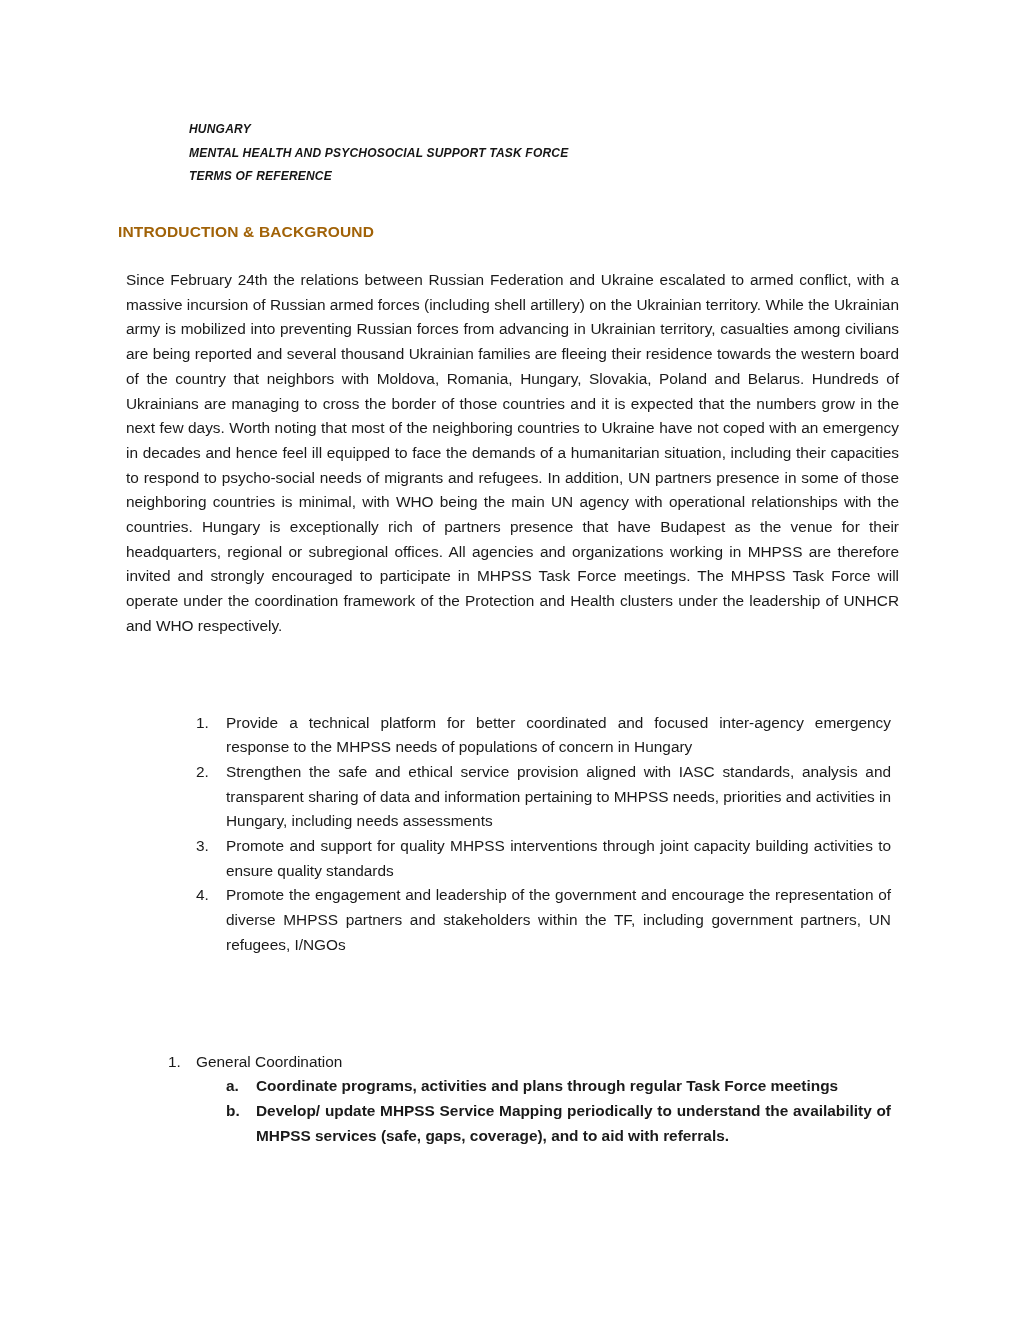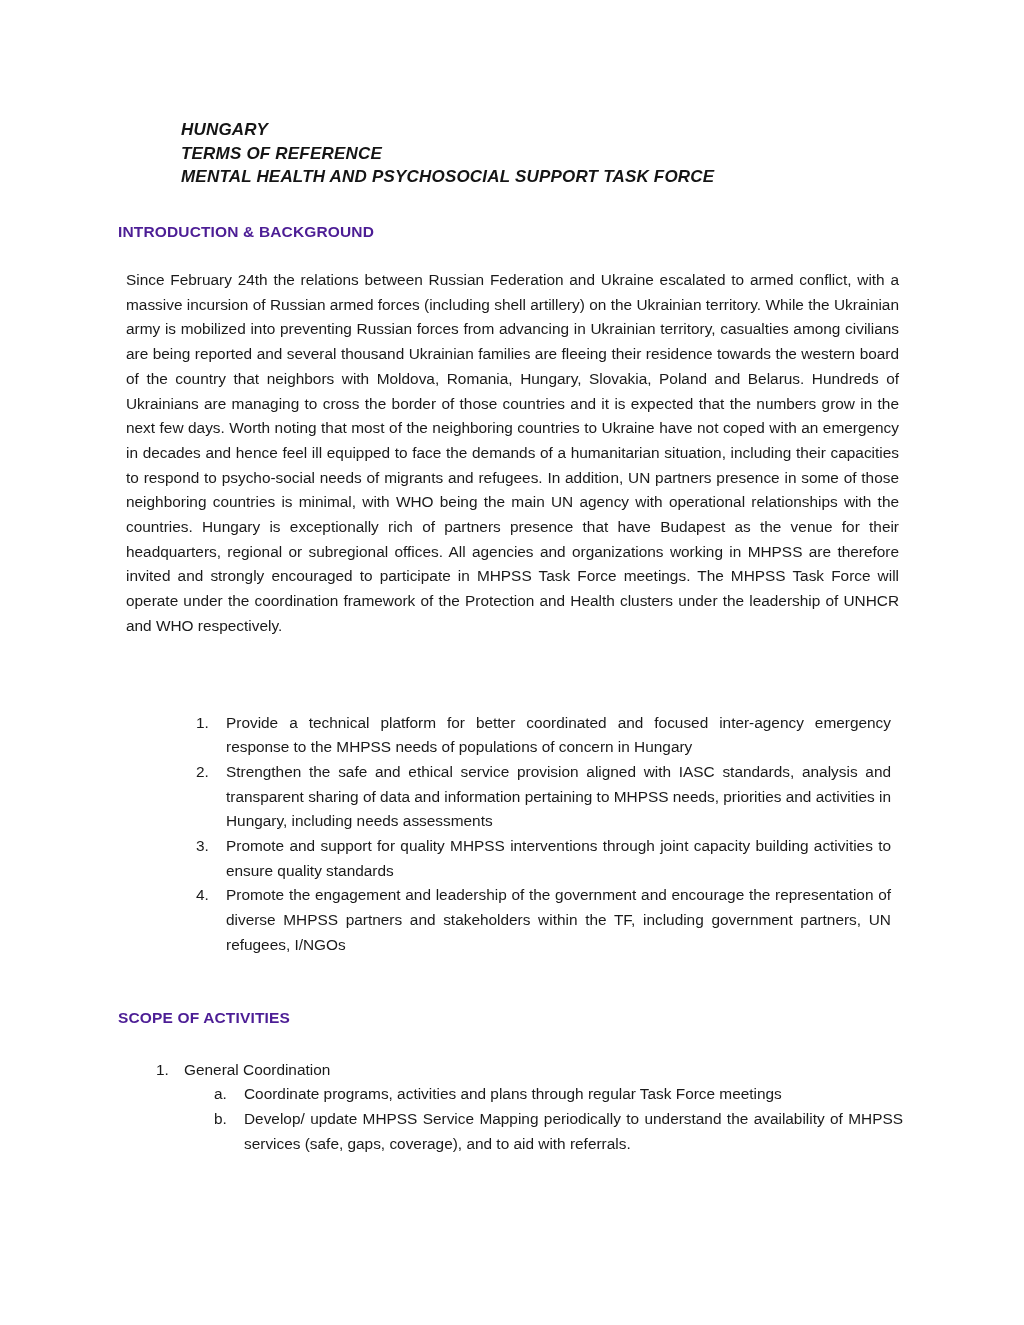--- a/index.html
+++ b/index.html
@@ -26,37 +26,38 @@
   
   .title-block {
     position: absolute;
     left: 181px;
     top: 118px;
     width: 700px;
   }
   .title-line {
     font-style: italic;
     font-weight: bold;
-    font-size: 17px;
+    font-size: 12px;
     letter-spacing: 0.2px;
     line-height: 23.5px;
     color: #151515;
     white-space: nowrap;
+    margin-left: 8px;
   }
 
   
   .content {
     position: absolute;
     left: 118px;
     top: 222px;
     width: 789px;
   }
 
   .section-heading {
-    color: #4c1d95;
+    color: #a16207;
     font-weight: bold;
     font-size: 15.5px;
     letter-spacing: 0.15px;
     line-height: 20px;
   }
 
   .gap-after-heading { height: 18px; }
 
   p.body-para {
     margin: 8px;
@@ -88,21 +89,21 @@
     content: counter(objnum) ".";
     position: absolute;
     left: 62px;
     width: 24px;
     text-align: left;
     font-size: 15.4px;
   }
 
   
   ol.scope {
-    margin: 4px;
+    margin: 16px;
     padding: 0;
     list-style: none;
     counter-reset: scopenum;
   }
   ol.scope > li {
     position: relative;
     counter-increment: scopenum;
     padding-left: 62px;
     font-size: 15.4px;
     line-height: 24.7px;
@@ -112,20 +113,21 @@
     position: absolute;
     left: 34px;
     width: 24px;
     font-size: 15.4px;
   }
   ol.subscope {
     margin: 0;
     padding: 0;
     list-style: none;
     counter-reset: subnum;
+    font-weight: bold;
   }
   ol.subscope > li {
     position: relative;
     counter-increment: subnum;
     padding-left: 60px;
     text-align: justify;
     text-justify: inter-word;
     font-size: 15.4px;
     line-height: 24.7px;
   }
@@ -142,43 +144,42 @@
   .spacer-md { height: 26px; }
   .spacer-lg { height: 34px; }
 </style>
 </head>
 <body>
 
 <div class="page">
 
   <div class="title-block">
     <div class="title-line">HUNGARY</div>
+    <div class="title-line">MENTAL HEALTH AND PSYCHOSOCIAL SUPPORT TASK FORCE</div>
     <div class="title-line">TERMS OF REFERENCE</div>
-    <div class="title-line">MENTAL HEALTH AND PSYCHOSOCIAL SUPPORT TASK FORCE</div>
   </div>
 
   <div class="content">
 
     <div class="section-heading">INTRODUCTION &amp; BACKGROUND</div>
     <div class="gap-after-heading"></div>
     <p class="body-para">Since February 24th the relations between Russian Federation and Ukraine escalated to armed conflict, with a massive incursion of Russian armed forces (including shell artillery) on the Ukrainian territory. While the Ukrainian army is mobilized into preventing Russian forces from advancing in Ukrainian territory, casualties among civilians are being reported and several thousand Ukrainian families are fleeing their residence towards the western board of the country that neighbors with Moldova, Romania, Hungary, Slovakia, Poland and Belarus. Hundreds of Ukrainians are managing to cross the border of those countries and it is expected that the numbers grow in the next few days. Worth noting that most of the neighboring countries to Ukraine have not coped with an emergency in decades and hence feel ill equipped to face the demands of a humanitarian situation, including their capacities to respond to psycho-social needs of migrants and refugees. In addition, UN partners presence in some of those neighboring countries is minimal, with WHO being the main UN agency with operational relationships with the countries. Hungary is exceptionally rich of partners presence that have Budapest as the venue for their headquarters, regional or subregional offices. All agencies and organizations working in MHPSS are therefore invited and strongly encouraged to participate in MHPSS Task Force meetings. The MHPSS Task Force will operate under the coordination framework of the Protection and Health clusters under the leadership of UNHCR and WHO respectively.</p>
 
     <div class="spacer-lg"></div>
 
     <div class="spacer-sm"></div>
     <ol class="objectives">
       <li>Provide a technical platform for better coordinated and focused inter-agency emergency response to the MHPSS needs of populations of concern in Hungary</li>
       <li>Strengthen the safe and ethical service provision aligned with IASC standards, analysis and transparent sharing of data and information pertaining to MHPSS needs, priorities and activities in Hungary, including needs assessments</li>
       <li>Promote and support for quality MHPSS interventions through joint capacity building activities to ensure quality standards</li>
       <li>Promote the engagement and leadership of the government and encourage the representation of diverse MHPSS partners and stakeholders within the TF, including government partners, UN refugees, I/NGOs</li>
     </ol>
 
     <div class="spacer-lg"></div>
 
-    <div class="section-heading">SCOPE OF ACTIVITIES</div>
     <div class="spacer-md"></div>
     <ol class="scope">
       <li>
         <span>General Coordination</span>
         <ol class="subscope">
           <li>Coordinate programs, activities and plans through regular Task Force meetings</li>
           <li>Develop/ update MHPSS Service Mapping periodically to understand the availability of MHPSS services (safe, gaps, coverage), and to aid with referrals.</li>
         </ol>
       </li>
     </ol>

